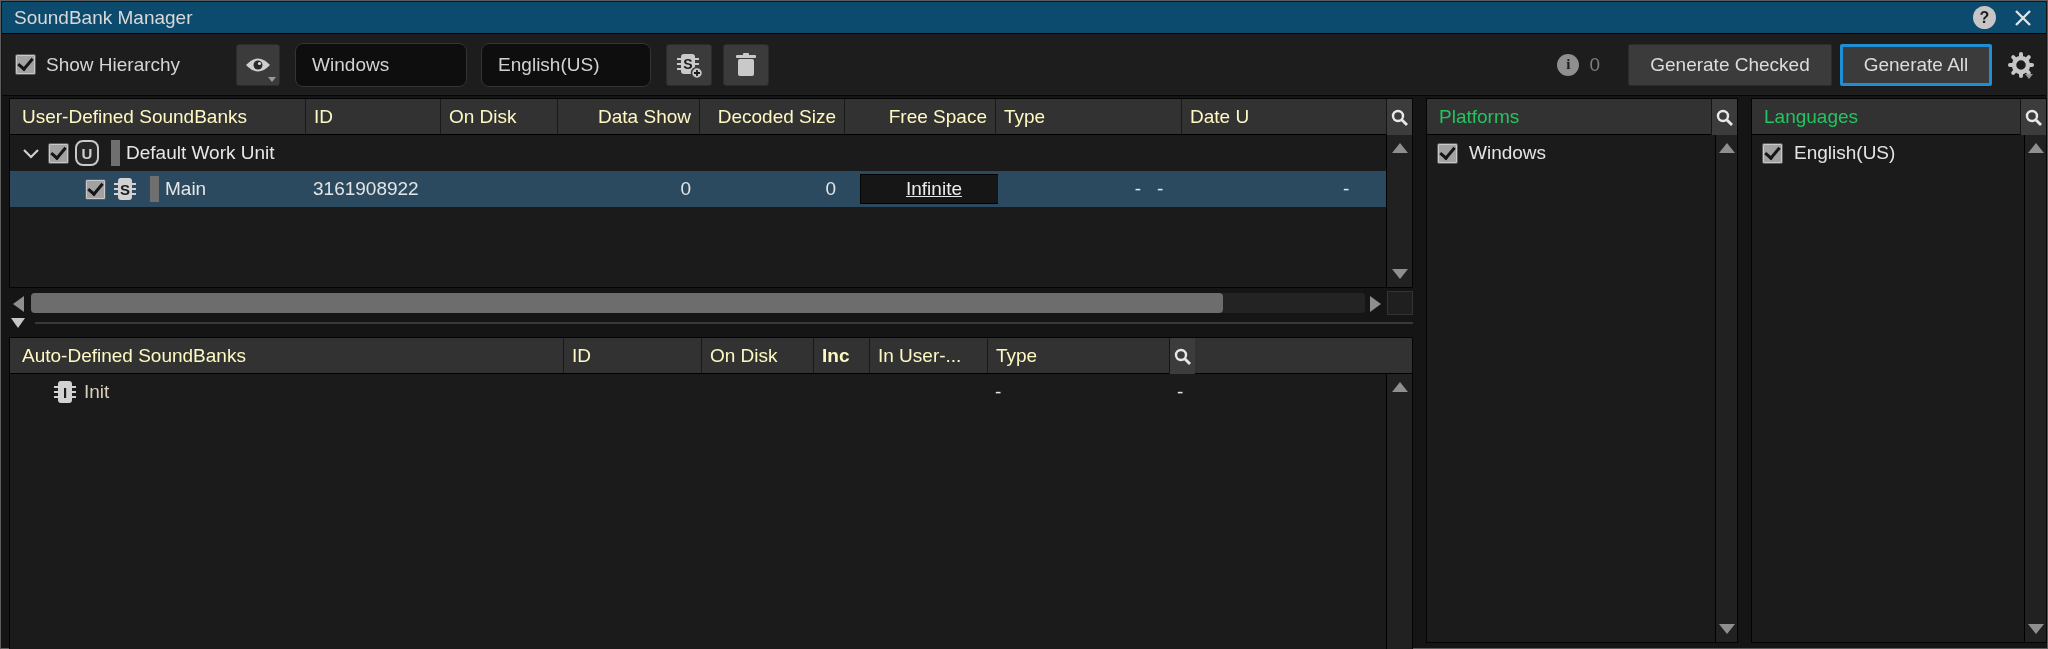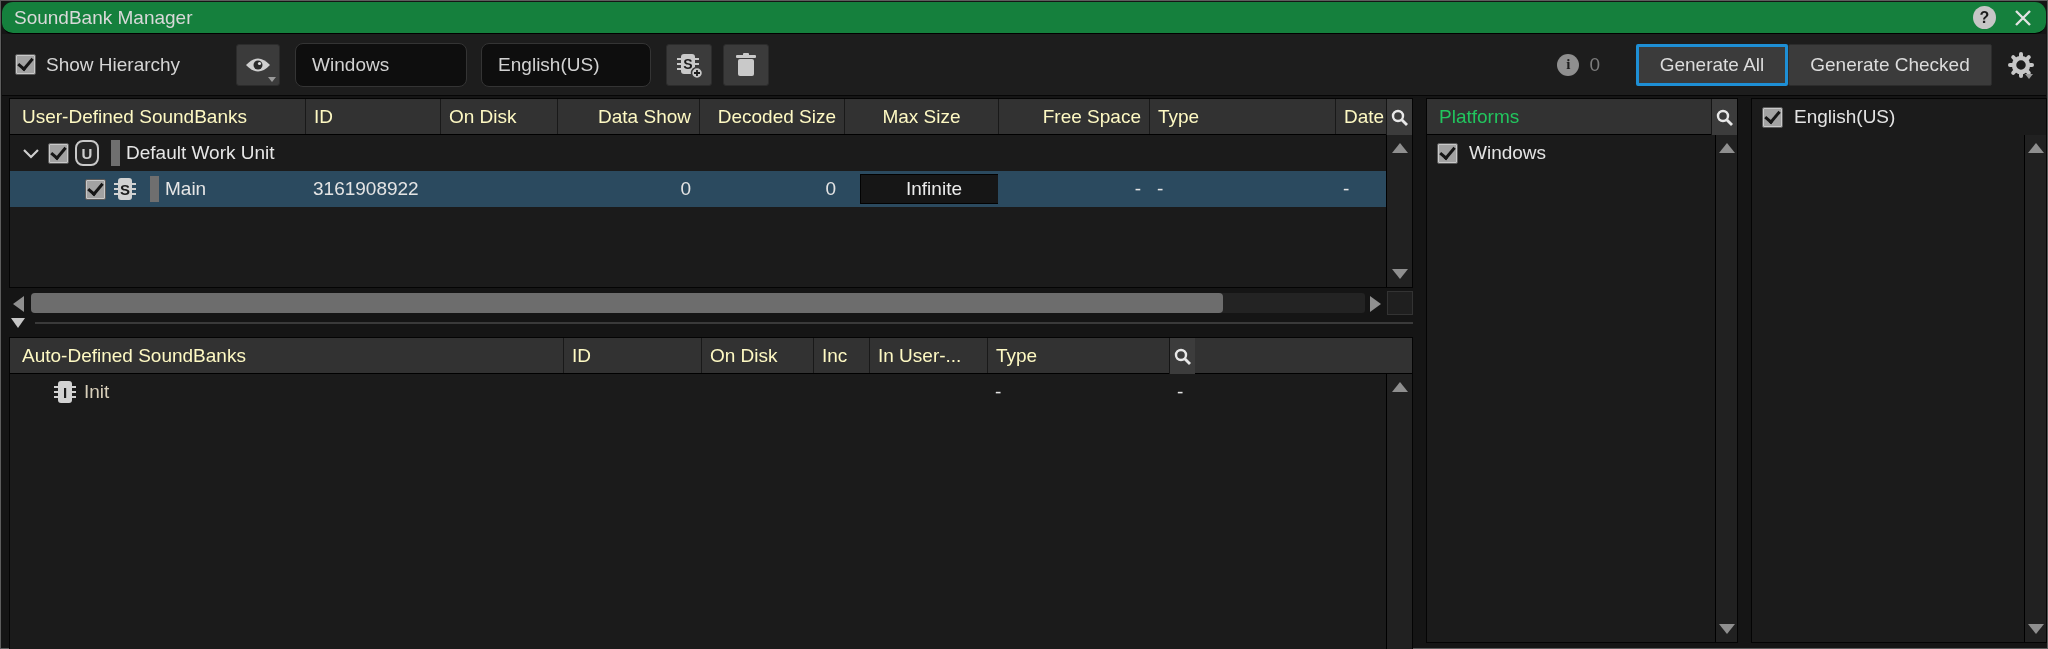--- a/index.html
+++ b/index.html
@@ -1,22 +1,22 @@
 <!DOCTYPE html>
 <html><head>
 <meta charset="utf-8">
 <style>
   html,body{margin:0;padding:0;background:#0b0b0b;}
   body{width:2048px;height:649px;position:relative;font-family:"Liberation Sans",sans-serif;
        -webkit-font-smoothing:antialiased;color:#e4e4e4;overflow:hidden;}
   .window{position:absolute;inset:0;background:#151515;border:1px solid #5d5d5d;box-sizing:border-box;}
 
   
-  .titlebar{position:absolute;left:1px;right:1px;top:1px;height:32px;background:#15803d;
-            border-bottom:1px solid #000;display:flex;align-items:center;padding:0 12px;box-sizing:border-box;border-radius:11px;}
+  .titlebar{position:absolute;left:1px;right:1px;top:1px;height:32px;background:#0c4a6e;
+            border-bottom:1px solid #000;display:flex;align-items:center;padding:0 12px;box-sizing:border-box;}
   .titlebar .title{font-size:19px;color:#d9d9d9;flex:1;}
   .help-icon{width:23px;height:23px;border-radius:50%;background:#c6c6c6;color:#1c1c1c;
              font-weight:bold;font-size:16px;display:flex;align-items:center;justify-content:center;margin-right:16px;}
   .close-icon{width:22px;height:22px;display:flex;align-items:center;justify-content:center;}
 
   
   .toolbar{position:absolute;left:1px;right:1px;top:33px;height:62px;background:#1d1d1d;
            border-bottom:1px solid #060606;display:flex;align-items:center;padding:0 10px 0 13px;box-sizing:border-box;}
   .cb{width:21px;height:21px;background:#a2a2a2;border:1px solid #5a5a5a;border-radius:2px;
       position:relative;box-sizing:border-box;box-shadow:inset 0 0 0 1px #c9c9c9;flex:none;}
@@ -65,34 +65,34 @@
   .vsb2{width:22px;}
   .arr-up,.arr-dn{position:absolute;left:50%;transform:translateX(-50%);width:0;height:0;
        border-left:8px solid transparent;border-right:8px solid transparent;}
   .arr-up{border-bottom:10px solid #8f8f8f;top:8px;}
   .arr-dn{border-top:10px solid #8f8f8f;bottom:8px;}
 
   
   .t1c0{width:295px;} .t1c1{width:135px;} .t1c2{width:117px;} .t1c3{width:142px;}
   .t1c4{width:145px;} .t1c5{width:154px;} .t1c6{width:151px;} .t1c7{width:186px;} .t1c8{width:53px;flex:1;}
   
-  .t2c0{width:553px;} .t2c1{width:138px;} .t2c2{width:112px;} .t2c3{width:56px;}
+  .t2c0{width:553px;} .t2c1{width:138px;} .t2c2{width:112px;} .t2c3{width:56px;font-weight:bold;}
   .t2c4{width:118px;} .t2c5{width:182px;} .t2c6{width:219px;flex:1;}
 
   .tree-gap{flex:none;}
   .chev{flex:none;margin:0 8px 0 12px;display:flex;align-items:center;}
   .graybar{flex:none;width:9px;height:26px;background:#6f6f6f;margin:0 6px;}
   .chip{flex:none;margin:0 4px;}
   .wu-icon{flex:none;width:24px;height:26px;border:2px solid #c9c9c9;border-radius:8px;background:#262626;
            color:#cfcfcf;font-size:15px;font-weight:bold;display:flex;align-items:center;justify-content:center;
            margin:0 6px;box-sizing:border-box;}
   .rowname{color:#e6e6e6;}
   .init-name{color:#d8cfba;}
 
-  .maxwrap{position:relative;width:148px;margin-left:16px;}
+  .maxwrap{position:relative;width:148px;margin-left:16px;text-decoration:underline;}
   .maxbox{height:30px;background:#161616;border:1px solid #020202;color:#ececec;text-align:center;
           line-height:28px;font-size:19px;box-sizing:border-box;}
 
   
   .hsb{position:absolute;left:8px;top:290px;width:1404px;height:24px;}
   .hsb-larr{position:absolute;left:4px;top:5px;width:0;height:0;border-top:8px solid transparent;
             border-bottom:8px solid transparent;border-right:11px solid #8f8f8f;}
   .hsb-track{position:absolute;left:22px;top:2px;width:1334px;height:20px;background:#232323;border-radius:3px;}
   .hsb-thumb{position:absolute;left:22px;top:2px;width:1192px;height:20px;background:#6d6d6d;border-radius:4px;}
   .hsb-rarr{position:absolute;left:1361px;top:5px;width:0;height:0;border-top:8px solid transparent;
@@ -178,25 +178,25 @@
       </span>
     </div>
 
     <div class="tb-spacer"></div>
 
     <div class="info-wrap">
       <span class="info-icon">i</span>
       <span class="msg-count">0</span>
     </div>
 
+    <div class="gen-btn gen-checked">
+      <span>Generate Checked</span>
+    </div>
     <div class="gen-btn gen-all">
       <span>Generate All</span>
-    </div>
-    <div class="gen-btn gen-checked">
-      <span>Generate Checked</span>
     </div>
 
     <div class="gear-wrap">
       <span>
         <svg width="28" height="28" viewBox="0 0 28 28">
           <g stroke="#c6c6c6" stroke-width="4" stroke-linecap="round">
             <line x1="14" y1="3" x2="14" y2="6"></line>
               <line x1="14" y1="22" x2="14" y2="25"></line>
             <line x1="3" y1="14" x2="6" y2="14"></line>
               <line x1="22" y1="14" x2="25" y2="14"></line>
@@ -212,21 +212,20 @@
     </div>
   </div>
 
   <div class="pane" style="left:8px;top:97px;width:1404px;height:190px;">
     <div class="hdr-row">
       <div class="hcell t1c0">User-Defined SoundBanks</div>
       <div class="hcell t1c1">ID</div>
       <div class="hcell t1c2">On Disk</div>
       <div class="hcell t1c3 r">Data Show</div>
       <div class="hcell t1c4 r">Decoded Size</div>
-      <div class="hcell t1c5 r" style="text-align:center;">Max Size</div>
       <div class="hcell t1c6 r">Free Space</div>
       <div class="hcell t1c7">Type</div>
       <div class="hcell t1c8">Date U</div>
       <div class="search-box">
         <svg width="17" height="17" viewBox="0 0 17 17">
             <circle cx="7" cy="7" r="5" fill="none" stroke="#e8e8e8" stroke-width="2.4"></circle>
             <line x1="11" y1="11" x2="16" y2="16" stroke="#e8e8e8" stroke-width="2.8"></line>
           </svg>
       </div>
     </div>
@@ -364,20 +363,29 @@
       <span class="cb"></span>
       <span>Windows</span>
     </div>
     <div class="vsb vsb2">
       <span class="arr-up"></span>
       <span class="arr-dn"></span>
     </div>
   </div>
 
   <div class="pane" style="left:1750px;top:97px;width:296px;height:545px;">
+    <div class="p-hdr">
+      <div class="p-title">Languages</div>
+      <div class="search-box">
+        <svg width="17" height="17" viewBox="0 0 17 17">
+            <circle cx="7" cy="7" r="5" fill="none" stroke="#e8e8e8" stroke-width="2.4"></circle>
+            <line x1="11" y1="11" x2="16" y2="16" stroke="#e8e8e8" stroke-width="2.8"></line>
+          </svg>
+      </div>
+    </div>
     <div class="p-row" style="margin-right:22px;">
       <span class="cb"></span>
       <span>English(US)</span>
     </div>
     <div class="vsb vsb2">
       <span class="arr-up"></span>
       <span class="arr-dn"></span>
     </div>
   </div>
 

